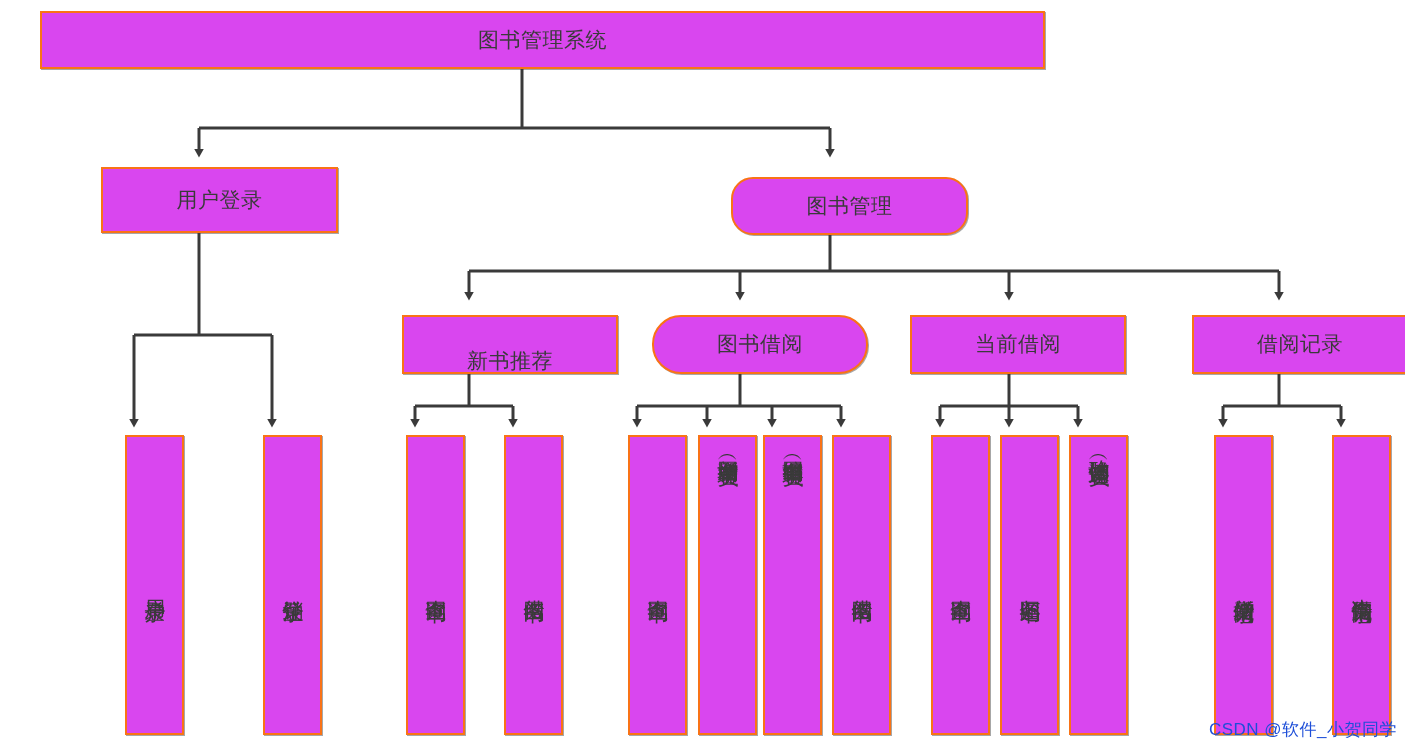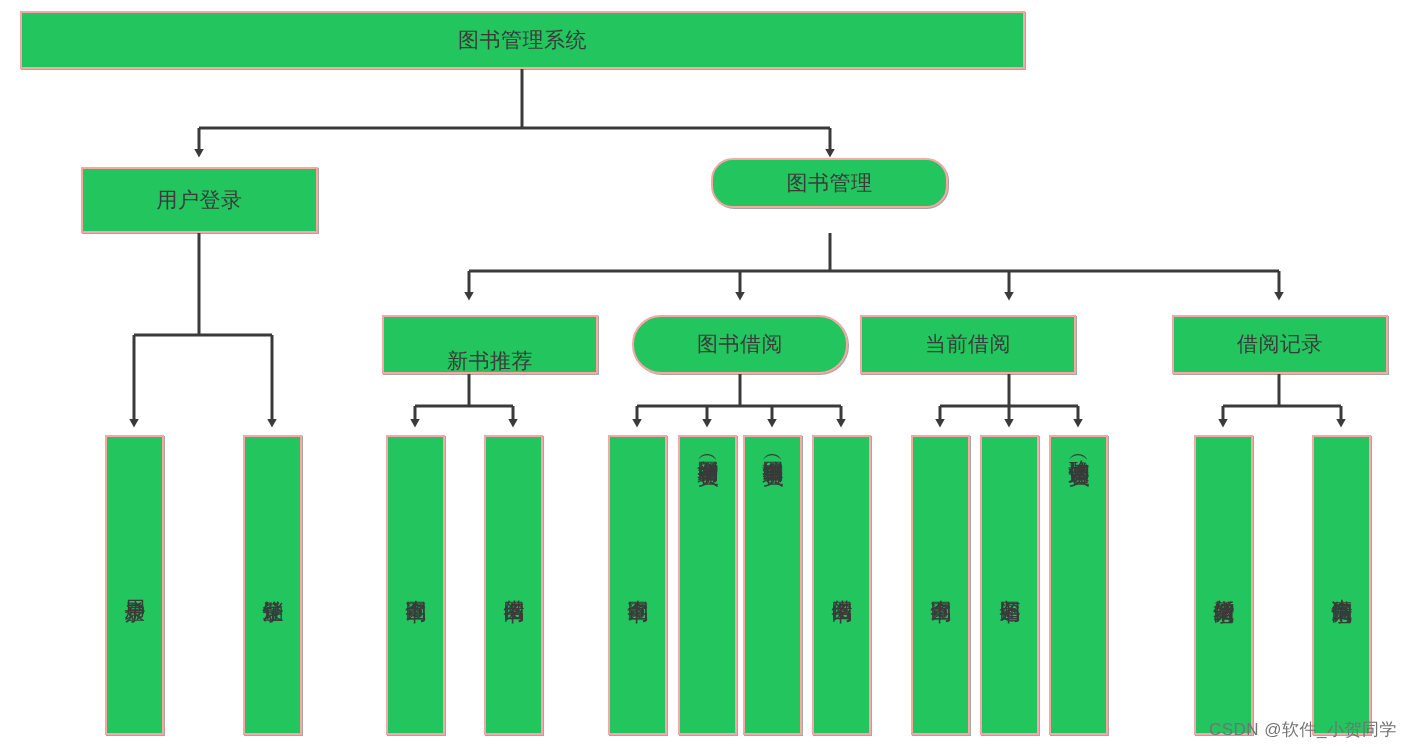--- a/index.html
+++ b/index.html
@@ -21,27 +21,28 @@
     position: absolute;
     left: 0;
     top: 0;
     width: 1405px;
     height: 747px;
     pointer-events: none;
   }
   .node {
     position: absolute;
     box-sizing: border-box;
-    border: 2px solid #fca5a5;
-    background: #22c55e;
+    border: 2px solid #f97316;
+    background: #d946ef;
     box-shadow: 1px 1px 0 0 rgba(60,60,60,0.45);
     display: flex;
     align-items: center;
     justify-content: center;
     color: #3c3c3c;
+    margin-left: 20px;
   }
   .node .label {
     font-size: 21px;
     line-height: 1.05;
     letter-spacing: 0.5px;
     white-space: nowrap;
     color: #3a3a3a;
   }
   .node.leaf .label {
     writing-mode: vertical-rl;
@@ -59,21 +60,21 @@
   }
   .node.leaf.short {
     align-items: center;
     padding-top: 0;
   }
   #watermark {
     position: absolute;
     right: 8px;
     bottom: 6px;
     font-size: 17px;
-    color: #737373;
+    color: #1d4ed8;
     letter-spacing: 0.5px;
     white-space: nowrap;
   }
 </style>
 </head>
 <body>
 
 <div id="canvas">
 
   <svg id="wires" viewBox="0 0 1405 747" xmlns="http://www.w3.org/2000/svg">
@@ -126,31 +127,31 @@
     </g>
   </svg>
 
   <div class="node" style="left:20px; top:11px; width:1005px; height:58px;">
     <span class="label">图书管理系统</span>
   </div>
 
   <div class="node" style="left:81px; top:167px; width:237px; height:66px;">
     <span class="label">用户登录</span>
   </div>
-  <div class="node" style="left:711px; top:158px; width:237px; height:50px;border-radius:22px;">
+  <div class="node" style="left:711px; top:177px; width:237px; height:58px;border-radius:22px;">
     <span class="label">图书管理</span>
   </div>
 
   <div class="node" style="left:382px; top:315px; width:216px; height:59px;align-items:flex-end;">
     <span class="label">新书推荐</span>
   </div>
   <div class="node" style="left:632px; top:315px; width:216px; height:59px;border-radius:29px;">
     <span class="label">图书借阅</span>
   </div>
-  <div class="node" style="left:860px; top:315px; width:216px; height:59px;">
+  <div class="node" style="left:890px; top:315px; width:216px; height:59px;">
     <span class="label">当前借阅</span>
   </div>
   <div class="node" style="left:1172px; top:315px; width:216px; height:59px;text-align:right;">
     <span class="label">借阅记录</span>
   </div>
 
   <div class="node leaf short" style="left:105px; top:435px; width:59px; height:300px;">
     <span class="label">用户登录</span>
   </div>
   <div class="node leaf short" style="left:243px; top:435px; width:59px; height:300px;">

